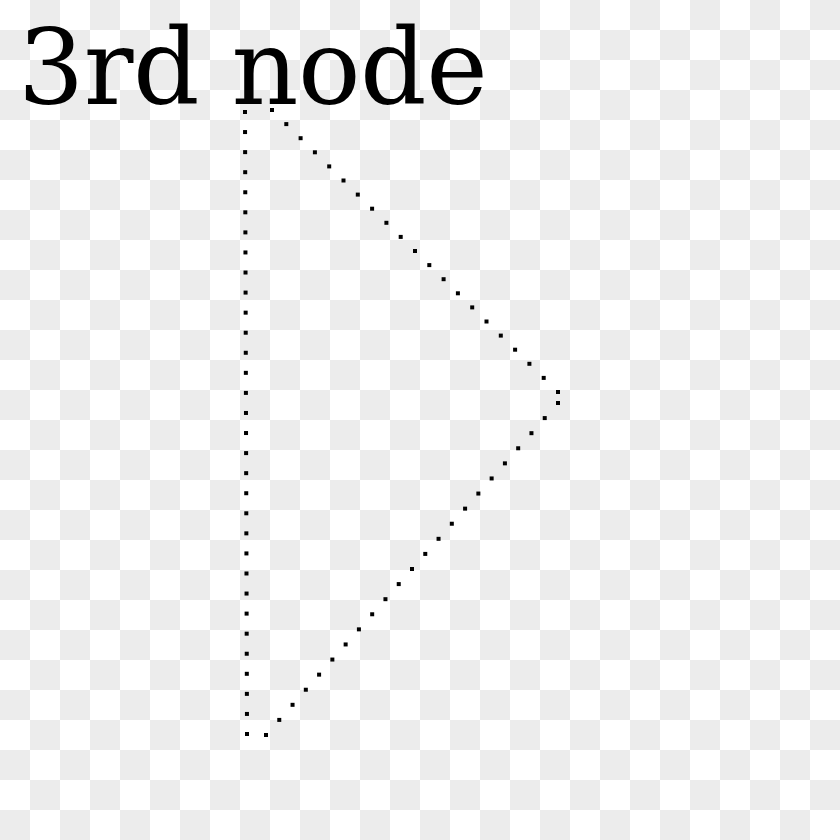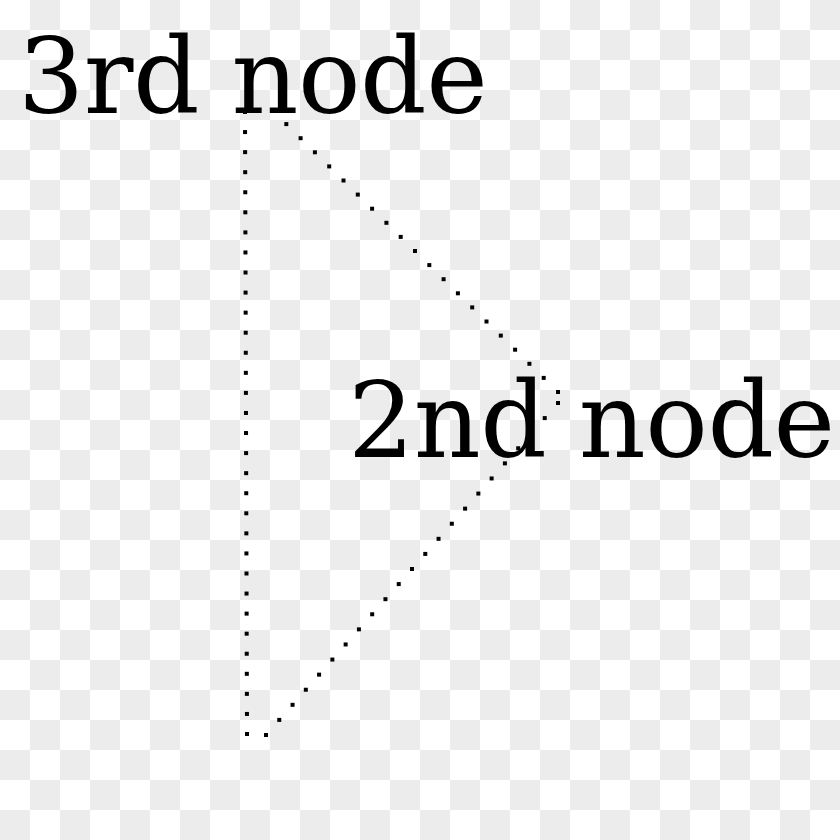--- a/index.html
+++ b/index.html
@@ -138,18 +138,17 @@
           <rect x="330.36" y="657.55" width="4" height="4" fill="#000000"></rect>
           <rect x="317.09" y="672.64" width="4" height="4" fill="#000000"></rect>
           <rect x="303.82" y="687.73" width="4" height="4" fill="#000000"></rect>
           <rect x="290.55" y="702.82" width="4" height="4" fill="#000000"></rect>
           <rect x="277.27" y="717.91" width="4" height="4" fill="#000000"></rect>
           <rect x="264.00" y="733.00" width="4" height="4" fill="#000000"></rect>
         </g>
       </g>
   </svg>
 
-  <div class="node-label" id="label-3rd" style="left: 18px; top: 25px;">3rd node</div>
+  <div class="node-label" id="label-3rd" style="left: 18px; top: 16px;">3rd node</div>
 
-  <div class="node-label" id="label-2nd" style="left: 348px; top: 369px;">2nd node</div>
 
 
 </div>
 
 </body></html>

